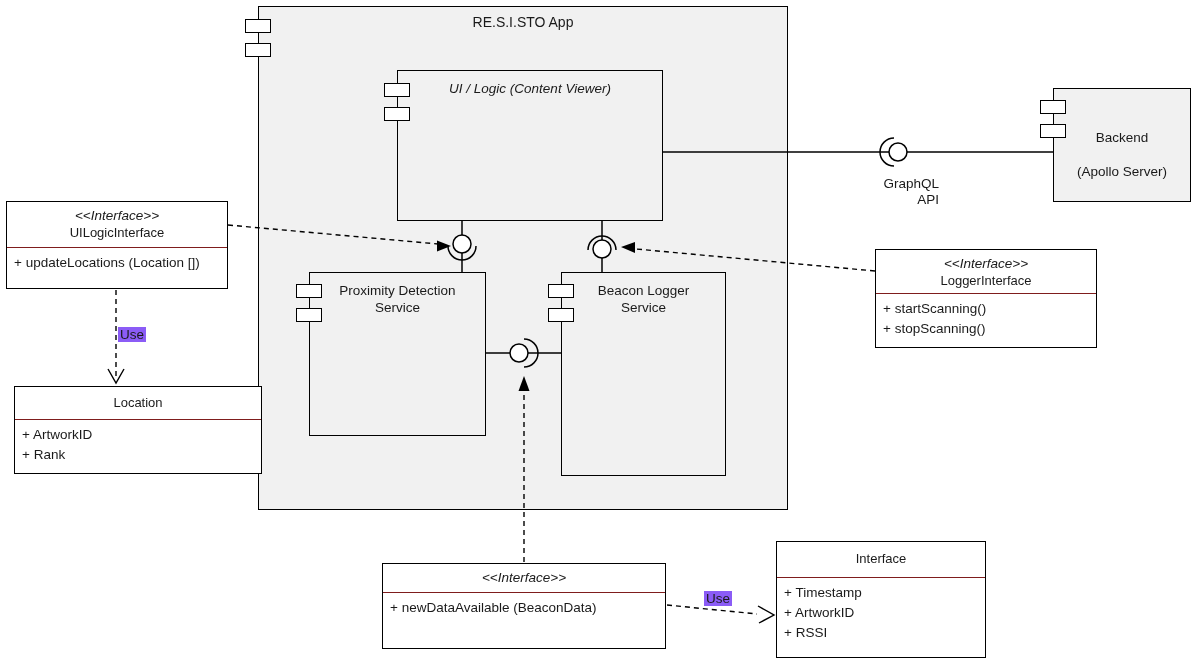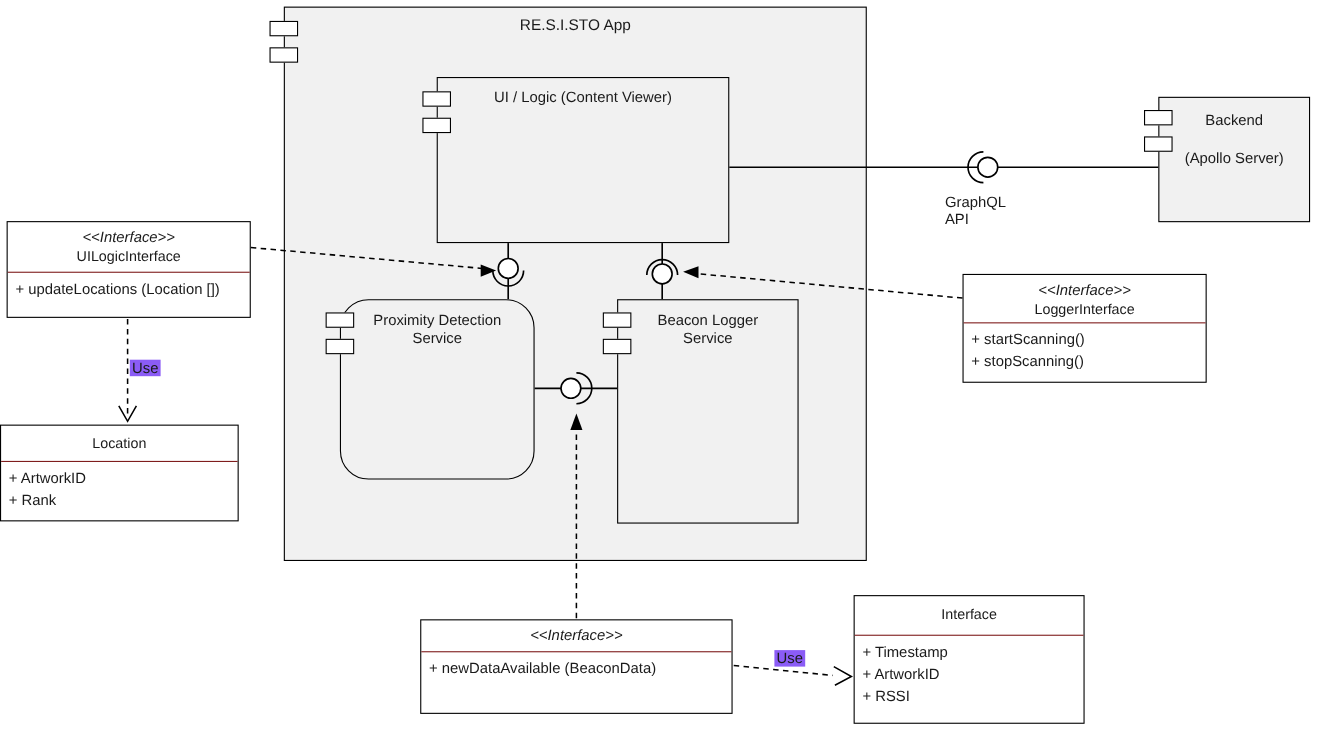--- a/index.html
+++ b/index.html
@@ -23,21 +23,21 @@
   .k-name{font-weight:normal;font-size:13px;line-height:17px;}
   .k-body{padding:5px 7px 0 7px;}
   .member{font-size:13.5px;line-height:20px;white-space:nowrap;}
 
   
   svg.wires{position:absolute;left:0;top:0;z-index:5;}
 
   
   .elabel{position:absolute;font-size:13.5px;z-index:7;}
   .elabel.bg{background:#8b5cf6;padding:0 2px;}
-  .glabel{position:absolute;z-index:7;text-align:left;font-size:13.5px;line-height:16px;}
+  .glabel{position:absolute;z-index:7;text-align:right;font-size:13.5px;line-height:16px;}
 </style>
 </head>
 <body>
 
 <div class="stage">
 
   <svg class="wires" width="1200" height="665" viewBox="0 0 1200 665">
 
     <g stroke="#000" stroke-width="1.5" fill="none">
       <path d="M663 152 H1053"></path>
@@ -85,29 +85,29 @@
   </svg>
 
   <div class="comp z1" style="left:258px;top:6px;width:530px;height:504px;">
     <div class="title" style="padding-top:7px;font-size:14px;">RE.S.I.STO App</div>
   </div>
   <div class="cicon" style="left:245px;top:19px;">
     <div class="r"></div>
     <div class="r"></div>
   </div>
 
-  <div class="comp z2" style="left:397px;top:70px;width:266px;height:151px;">
+  <div class="comp z2" style="left:397px;top:70px;width:266px;height:151px;font-style:italic;">
     <div class="title" style="padding-top:10px;">UI / Logic (Content Viewer)</div>
   </div>
   <div class="cicon" style="left:384px;top:83px;">
     <div class="r"></div>
     <div class="r"></div>
   </div>
 
-  <div class="comp z2" style="left:309px;top:272px;width:177px;height:164px;border-radius:26px;">
+  <div class="comp z2" style="left:309px;top:272px;width:177px;height:164px;">
     <div class="title" style="padding-top:9px;line-height:17px;">
       <div>Proximity Detection</div>
       <div>Service</div>
     </div>
   </div>
   <div class="cicon" style="left:296px;top:284px;">
     <div class="r"></div>
     <div class="r"></div>
   </div>
 
@@ -116,21 +116,21 @@
       <div>Beacon Logger</div>
       <div>Service</div>
     </div>
   </div>
   <div class="cicon" style="left:548px;top:284px;">
     <div class="r"></div>
     <div class="r"></div>
   </div>
 
   <div class="comp z2" style="left:1053px;top:88px;width:138px;height:114px;">
-    <div class="title" style="padding-top:13px;">Backend</div>
+    <div class="title" style="padding-top:0;margin-top:41px;">Backend</div>
     <div class="title" style="padding-top:19px;">(Apollo Server)</div>
   </div>
   <div class="cicon" style="left:1040px;top:100px;">
     <div class="r"></div>
     <div class="r"></div>
   </div>
 
   <div class="klass" style="left:6px;top:201px;width:222px;height:88px;">
     <div class="k-head" style="padding:6px 2px;">
       <div class="stereo">&lt;&lt;Interface&gt;&gt;</div>
@@ -154,21 +154,21 @@
 
   <div class="klass" style="left:382px;top:563px;width:284px;height:86px;">
     <div class="k-head" style="padding:6px 2px;">
       <div class="stereo">&lt;&lt;Interface&gt;&gt;</div>
     </div>
     <div class="k-body">
       <div class="member">+ newDataAvailable (BeaconData)</div>
     </div>
   </div>
 
-  <div class="klass" style="left:0;top:386px;width:217px;height:88px;">
+  <div class="klass" style="left:14px;top:386px;width:248px;height:88px;">
     <div class="k-head" style="padding:7px 2px 8px;">
       <div class="k-name">Location</div>
     </div>
     <div class="k-body">
       <div class="member">+ ArtworkID</div>
       <div class="member">+ Rank</div>
     </div>
   </div>
 
   <div class="klass" style="left:776px;top:541px;width:210px;height:117px;">

